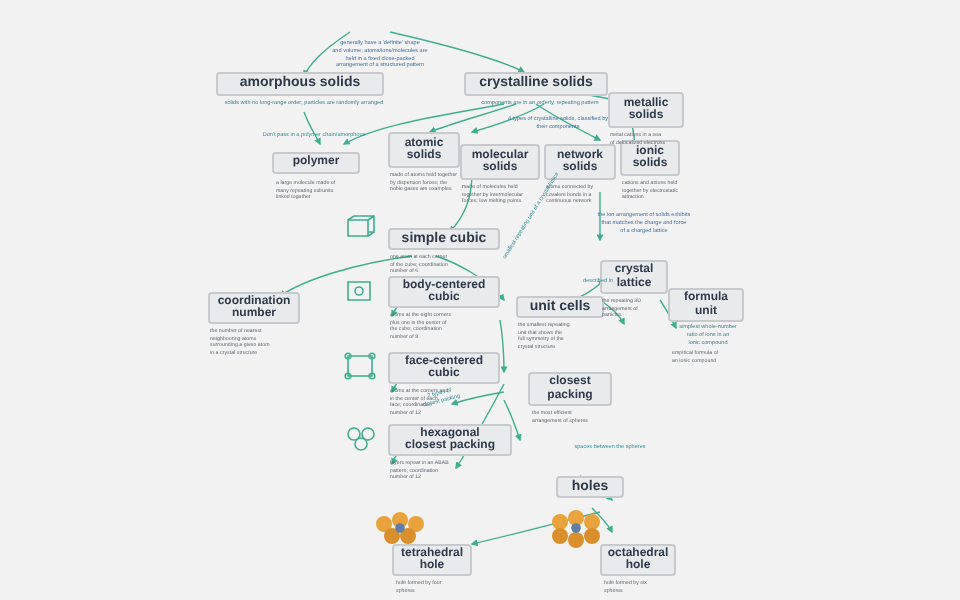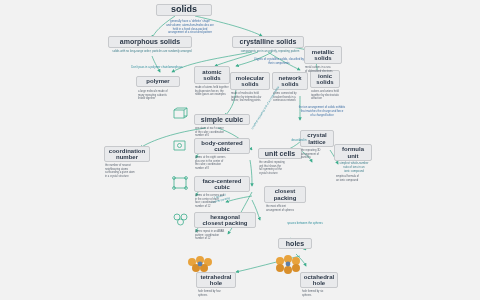--- a/index.html
+++ b/index.html
@@ -83,23 +83,20 @@
       <path d="M252,196 C240,198 232,200 226,202"></path>
       <path d="M252,192 C236,222 232,228 228,234"></path>
       <path d="M300,150 C306,154 310,158 312,162"></path>
       <path d="M290,238 C298,242 302,246 306,250"></path>
       <path d="M296,254 C300,258 304,262 306,266"></path>
       <path d="M300,256 C276,262 254,268 236,272"></path>
       <path d="M330,150 C334,156 336,160 338,164"></path>
     </g>
   </svg>
 
-  <div class="node box title" style="left:156px;top:4px;width:56px;height:12px;">
-    <span class="t-big">solids</span>
-  </div>
 
   <div class="node box" style="left:108px;top:36px;width:84px;height:12px;">
     <span class="t-mid">amorphous solids</span>
   </div>
 
   <div class="node box" style="left:232px;top:36px;width:72px;height:12px;">
     <span class="t-mid">crystalline solids</span>
   </div>
 
   <div class="node box" style="left:304px;top:46px;width:38px;height:18px;">

